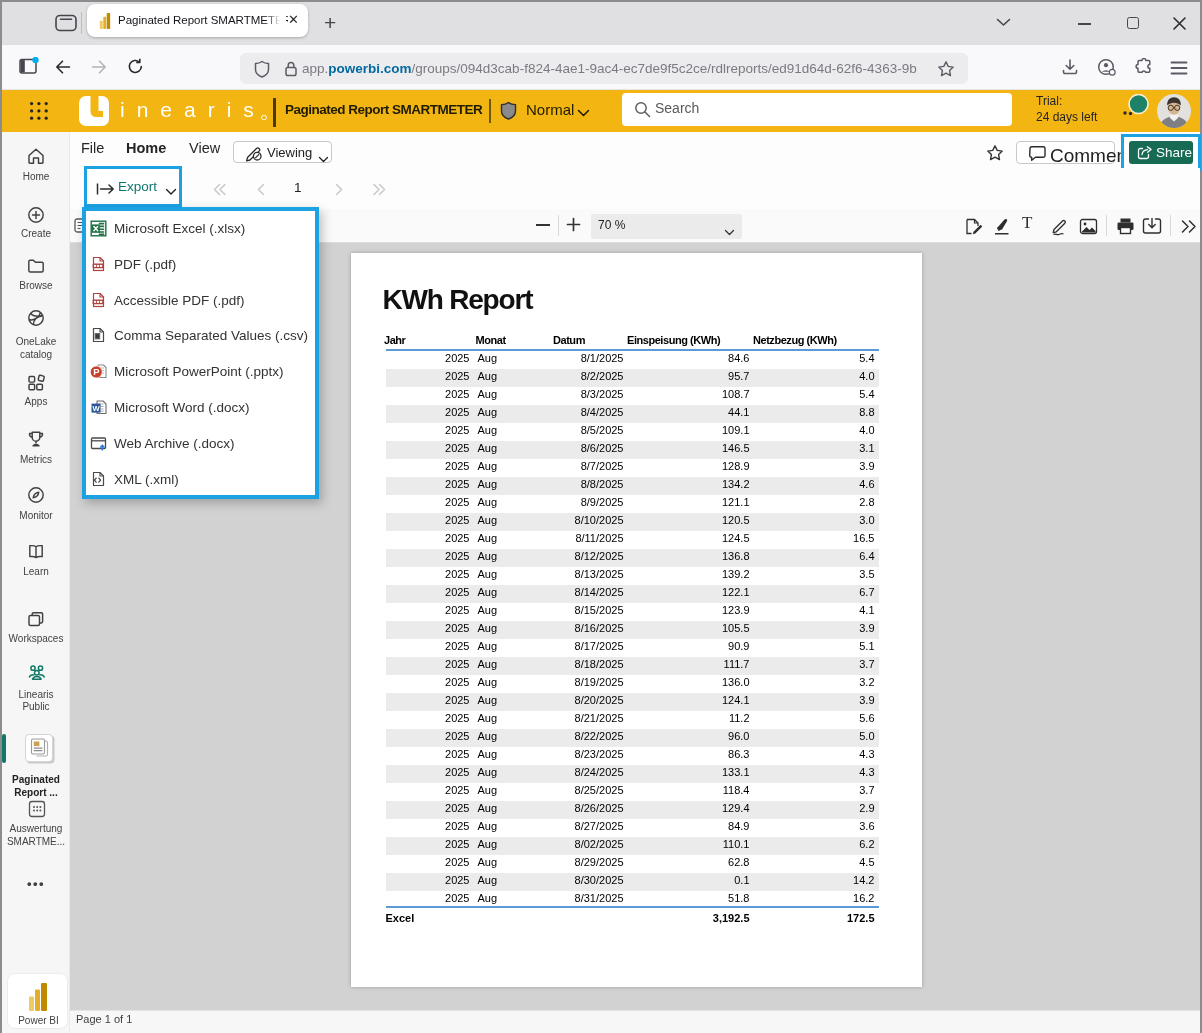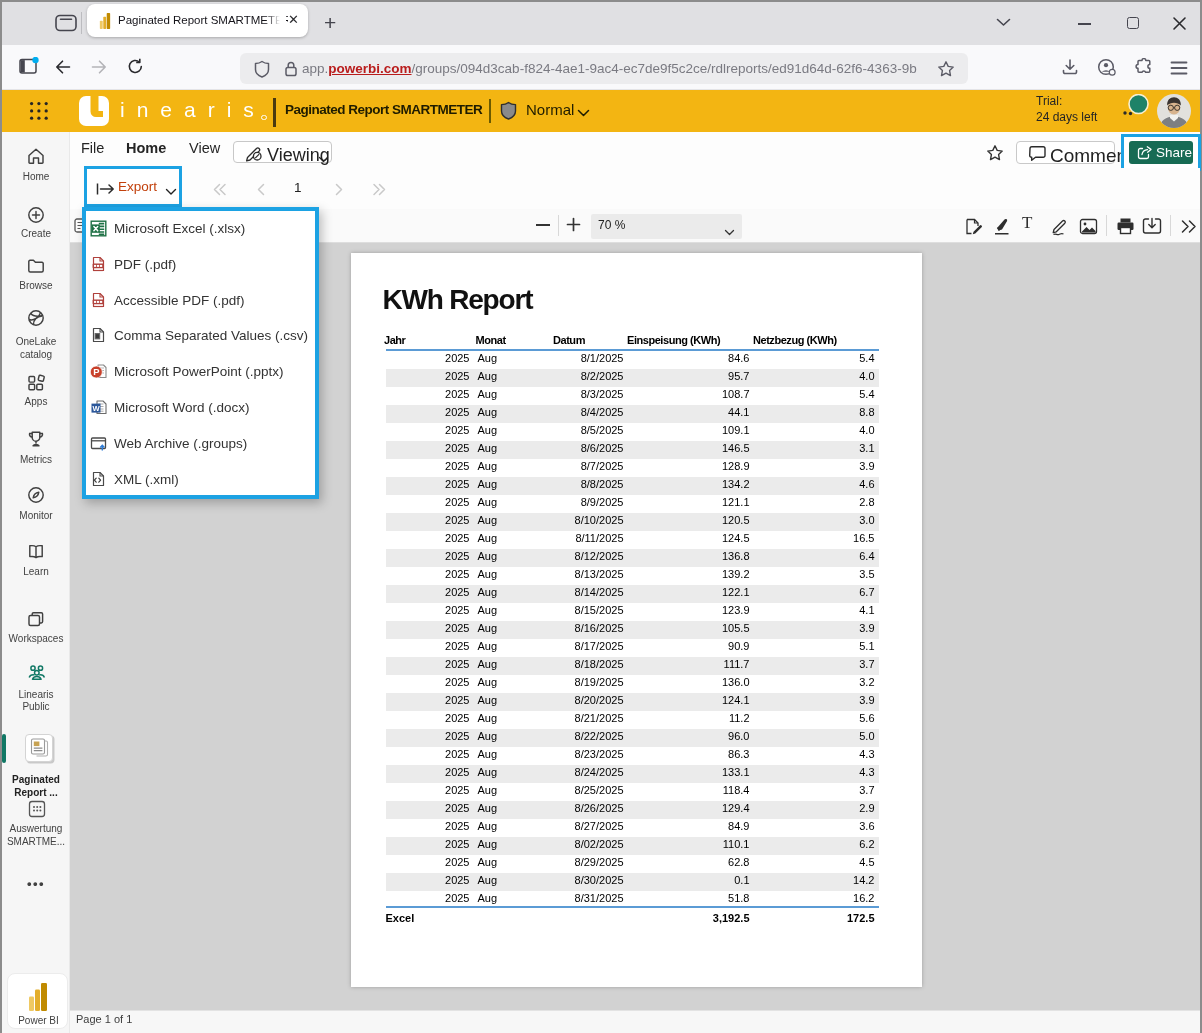--- a/index.html
+++ b/index.html
@@ -8,21 +8,21 @@
 
 .tabbar { position:absolute; left:0; top:0; width:1198px; height:43px; background:#E0E0E3; }
 .tab { position:absolute; left:85px; top:2px; width:221px; height:33px; background:#fff; border-radius:8px; box-shadow:0 1px 3px rgba(0,0,0,0.25); }
 .tabtitle { position:absolute; left:31px; top:10px; width:170px; font-size:11.5px; color:#15141A; white-space:nowrap; overflow:hidden; }
 .tabfade { position:absolute; right:22px; top:1px; width:20px; height:30px; background:linear-gradient(90deg,rgba(255,255,255,0),#fff 70%); }
 .tabx { position:absolute; left:201px; top:8px; font-size:13px; color:#2A2A2E; }
 
 .navbar { position:absolute; left:0; top:43px; width:1198px; height:45px; background:#F9F9FB; border-bottom:1px solid #E4E4E7; }
 .urlbar { position:absolute; left:238px; top:8px; width:728px; height:31px; background:#ECECEE; border-radius:6px; }
 .urltext { position:absolute; left:62px; top:8px; font-size:13.5px; color:#7A7A82; white-space:nowrap; width:625px; overflow:hidden; }
-.urltext b { color:#b91c1c; font-weight:600;text-decoration:underline; }
+.urltext b { color:#0369a1; font-weight:600; }
 
 .pbihdr { position:absolute; left:0; top:88px; width:1198px; height:42px; background:#F3B512; }
 .lin-sq { position:absolute; left:77px; top:6px; }
 .lintxt { position:absolute; left:118px; top:8px; color:#fff; font-size:21px; letter-spacing:12px; font-weight:400; }
 .lindot { position:absolute; left:259px; top:24.5px; width:5.5px; height:5.5px; border:1.6px solid #fff; border-radius:50%; }
 .hdrttl { position:absolute; left:283px; top:12px; font-size:13.5px; font-weight:700; color:#1F1C00; letter-spacing:-0.5px; }
 .vdiv1 { position:absolute; left:271px; top:8px; width:2.5px; height:29px; background:#4A3A10; }
 .vdiv2 { position:absolute; left:487px; top:9px; width:1.5px; height:24px; background:#6B5A00; }
 .searchbox { position:absolute; left:620px; top:3px; width:390px; height:33px; background:#fff; border-radius:4px; }
 .trial { position:absolute; left:1034px; top:3px; width:70px; font-size:12px; color:#252525; line-height:16px; }
@@ -172,20 +172,27 @@
   <div class="vdiv1"></div>
   <div class="hdrttl">Paginated Report SMARTMETER</div>
   <div class="vdiv2"></div>
   <div class="abs" style="left:498px;top:11px"><svg width="17" height="19" viewBox="0 0 17 19" fill="none">
           <path d="M8.5 1.5 c2.1 1.6 4.8 2.1 7 2.1 v6.4 c0 4.2 -3.7 6.9 -7 8 c-3.3 -1.1 -7 -3.8 -7 -8 V3.6 c2.2 0 4.9 -0.5 7 -2.1 Z" fill="#8A8A8A" stroke="#2F2F2F" stroke-width="1.4" stroke-linejoin="round"></path>
         </svg></div>
   <div class="abs" style="left:524px;top:11px;font-size:15px;color:#1F1C00">Normal</div>
   <div class="abs" style="left:575px;top:14px"><svg width="13" height="10" viewBox="0 0 13 10" fill="none">
           <path d="M1.5 2.5 L6.5 7.5 L11.5 2.5" stroke="#1F1C00" stroke-width="1.5" fill="none" stroke-linecap="round" stroke-linejoin="round"></path>
         </svg></div>
+  <div class="searchbox">
+    <div class="abs" style="left:12px;top:8px"><svg width="17" height="17" viewBox="0 0 17 17" fill="none">
+            <circle cx="7" cy="7" r="5.2" stroke="#5F5F5F" stroke-width="1.5" fill="none"></circle>
+            <path d="M11 11 L15.5 15.5" stroke="#5F5F5F" stroke-width="1.5" stroke-linecap="round"></path>
+          </svg></div>
+    <div class="abs" style="left:33px;top:7px;font-size:14px;color:#5A5A5A">Search</div>
+  </div>
   <div class="trial">Trial:<br>24 days left</div>
   <div class="abs" style="left:1120px;top:3.5px"><svg width="30" height="24" viewBox="0 0 30 24" fill="none">
           <circle cx="16.5" cy="10" r="9.5" fill="#1E8268" stroke="#F7EFD2" stroke-width="1.6"></circle>
           <circle cx="3" cy="19" r="1.7" fill="#2A2A2A"></circle>
           <circle cx="8.5" cy="19.5" r="1.7" fill="#2A2A2A"></circle>
         </svg></div>
   <div class="abs" style="left:1155px;top:4px"><svg width="34" height="34" viewBox="0 0 34 34" fill="none">
           <defs>
             <clipPath id="av">
               <circle cx="17" cy="17" r="17"></circle>
@@ -293,21 +300,21 @@
 <div class="menubar">
   <div class="mb" style="left:11px">File</div>
   <div class="mb" style="left:56px;font-weight:700">Home</div>
   <div class="mb" style="left:119px">View</div>
   <div class="viewingbtn">
     <div class="abs" style="left:10px;top:1px"><svg width="20" height="20" viewBox="0 0 20 20" fill="none">
             <path d="M3.5 14.5 L12.5 5.5 a1.8 1.8 0 0 1 2.6 2.6 L6 17 l-3.4 0.9 Z" stroke="#2B2B2B" stroke-width="1.3" fill="none" stroke-linejoin="round"></path>
             <circle cx="13.2" cy="13.2" r="3.8" fill="#fff" stroke="#2B2B2B" stroke-width="1.3"></circle>
             <path d="M11.2 15.2 L15.2 11.2" stroke="#2B2B2B" stroke-width="1.2"></path>
           </svg></div>
-    <div class="abs" style="left:33px;top:3px;font-size:18px;color:#222">Viewing</div>
+    <div class="abs" style="left:33px;top:3px;font-size:13px;color:#222">Viewing</div>
     <div class="abs" style="left:84px;top:8px"><svg width="11" height="8" viewBox="0 0 11 8" fill="none">
             <path d="M1.5 1.5 L5.5 5.5 L9.5 1.5" stroke="#222" stroke-width="1.3" fill="none" stroke-linecap="round" stroke-linejoin="round"></path>
           </svg></div>
   </div>
   <div class="abs" style="left:916px;top:12px"><svg width="18" height="18" viewBox="0 0 18 18" fill="none">
           <path d="M9 1.8 l2.2 4.6 5 0.7 -3.6 3.5 0.9 5 -4.5 -2.4 -4.5 2.4 0.9 -5 -3.6 -3.5 5 -0.7 Z" stroke="#333" stroke-width="1.4" fill="none" stroke-linejoin="round"></path>
         </svg></div>
   <div class="cmtbtn">
     <div class="abs" style="left:11px;top:3px"><svg width="19" height="17" viewBox="0 0 19 17" fill="none">
             <path d="M2 3.5 a1.8 1.8 0 0 1 1.8 -1.8 h11.4 a1.8 1.8 0 0 1 1.8 1.8 v7 a1.8 1.8 0 0 1 -1.8 1.8 h-7.7 l-3.8 3 v-3 h-0.2 a1.8 1.8 0 0 1 -1.8 -1.8 Z" stroke="#2B2B2B" stroke-width="1.4" fill="none" stroke-linejoin="round"></path>
@@ -324,21 +331,21 @@
     </div>
   </div>
 </div>
 
 <div class="cmdbar">
   <div class="exporthl">
     <div class="abs" style="left:9px;top:13px"><svg width="20" height="15" viewBox="0 0 20 15" fill="none">
             <path d="M1.5 1.5 v11" stroke="#2B2B2B" stroke-width="1.5"></path>
             <path d="M4.5 7 h12.5 M13 3 l4.2 4 L13 11" stroke="#2B2B2B" stroke-width="1.5" fill="none" stroke-linecap="round" stroke-linejoin="round"></path>
           </svg></div>
-    <div class="abs" style="left:31px;top:10px;font-size:13.5px;color:#c2410c">Export</div>
+    <div class="abs" style="left:31px;top:10px;font-size:13.5px;color:#0f766e">Export</div>
     <div class="abs" style="left:78px;top:14px"><svg width="12" height="9" viewBox="0 0 12 9" fill="none">
             <path d="M1.5 1.5 L6 6 L10.5 1.5" stroke="#222" stroke-width="1.4" fill="none" stroke-linecap="round" stroke-linejoin="round"></path>
           </svg></div>
   </div>
   <div class="abs" style="left:141px;top:14px"><svg width="17" height="15" viewBox="0 0 17 15" fill="none">
           <path d="M8.5 2.5 L3.5 7.5 L8.5 12.5 M14 2.5 L9 7.5 L14 12.5" stroke="#C9C9C9" stroke-width="1.5" fill="none" stroke-linecap="round" stroke-linejoin="round"></path>
         </svg></div>
   <div class="abs" style="left:186px;top:14px"><svg width="11" height="15" viewBox="0 0 11 15" fill="none">
           <path d="M7.5 2.5 L2.5 7.5 L7.5 12.5" stroke="#C9C9C9" stroke-width="1.5" fill="none" stroke-linecap="round" stroke-linejoin="round"></path>
         </svg></div>
@@ -700,21 +707,21 @@
             <text x="6" y="11.5" font-family="Liberation Sans" font-size="7.6" font-weight="bold" fill="#fff" text-anchor="middle">W</text>
           </svg></span>
         <span class="mtx">Microsoft Word (.docx)</span>
       </div>
 <div class="mitem" style="top:224px">
         <span class="mic"><svg width="18" height="17" viewBox="0 0 18 17" fill="none">
             <rect x="1.5" y="3" width="14" height="10.5" rx="1" stroke="#4A4A4A" stroke-width="1.3"></rect>
             <path d="M1.8 5.8 h13.4" stroke="#4A4A4A" stroke-width="1.3"></path>
             <path d="M12.3 15.5 v-5 M10.2 12.4 l2.1 -2.2 l2.1 2.2" stroke="#2E7CD6" stroke-width="1.4" fill="none"></path>
           </svg></span>
-        <span class="mtx">Web Archive (.groups)</span>
+        <span class="mtx">Web Archive (.docx)</span>
       </div>
 <div class="mitem" style="top:260px">
         <span class="mic"><svg width="17" height="17" viewBox="0 0 17 17" fill="none">
             <path d="M3.5 1.5 h6.5 l3.5 3.5 v9.5 h-10 Z" stroke="#4A4A4A" stroke-width="1.2" stroke-linejoin="round" fill="#fff"></path>
             <path d="M10 1.5 v3.5 h3.5" stroke="#4A4A4A" stroke-width="1.1" fill="none"></path>
             <path d="M6.2 7.2 L4.4 9.2 L6.2 11.2 M8.8 7.2 L10.6 9.2 L8.8 11.2" stroke="#3A3A3A" stroke-width="1.2" fill="none" stroke-linecap="round" stroke-linejoin="round"></path>
           </svg></span>
         <span class="mtx">XML (.xml)</span>
       </div>
 </div>

